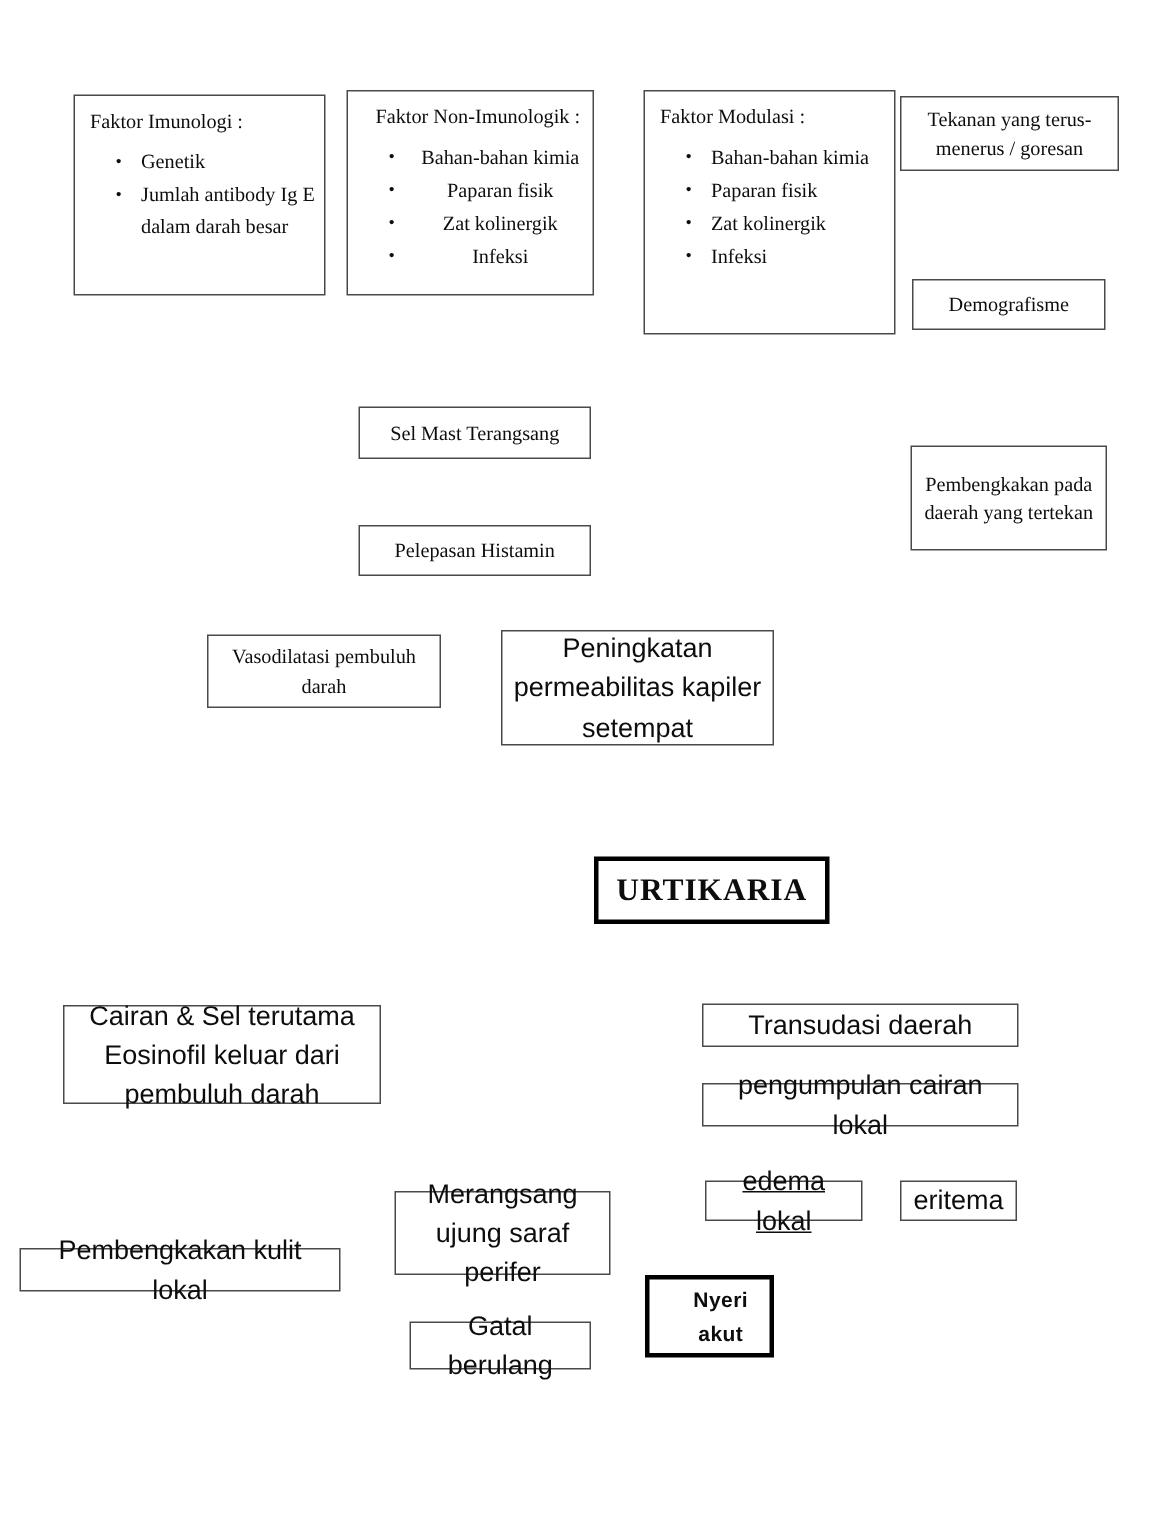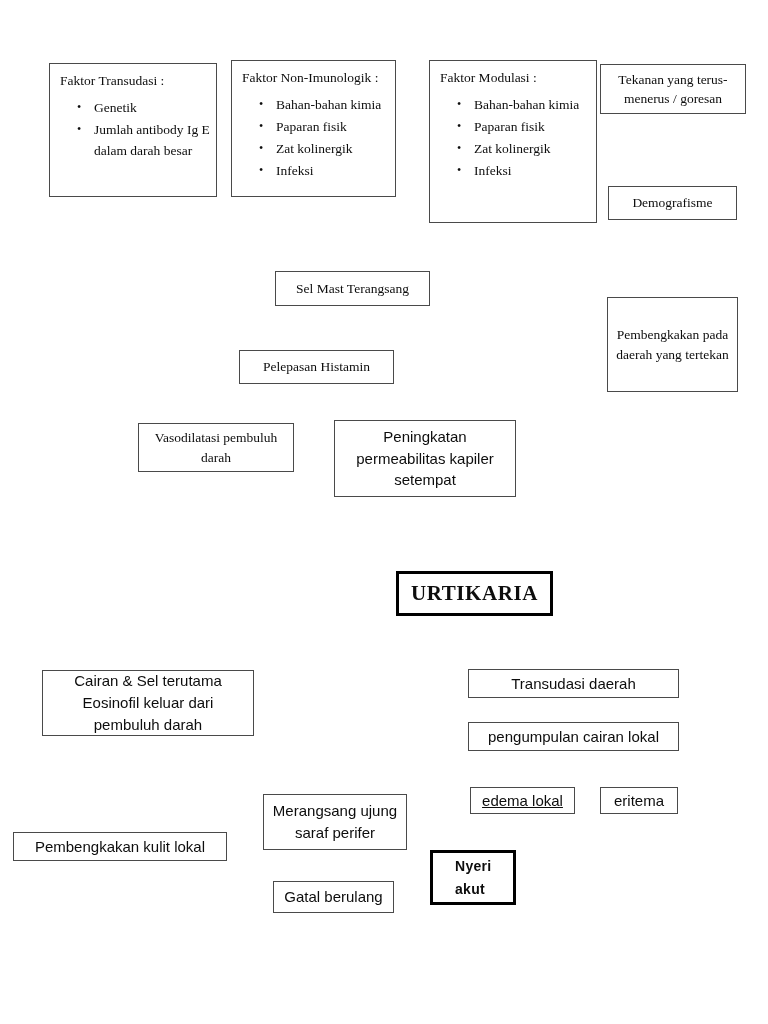--- a/index.html
+++ b/index.html
@@ -66,21 +66,21 @@
     top: 0;
     font-size: 12px;
     line-height: 1.55;
   }
   .plain-text {
     font-size: 13.5px;
     line-height: 1.42;
     padding: 3px 7px;
   }
   .sans .plain-text {
-    font-size: 15px;
+    font-size: 18px;
     line-height: 1.45;
   }
   
   .urtikaria {
     border: 3px solid #000000;
     font-weight: bold;
     letter-spacing: 0.6px;
   }
   .urtikaria .plain-text {
     font-size: 21px;
@@ -88,36 +88,37 @@
   
   .nyeri {
     border: 3px solid #000000;
     font-weight: bold;
   }
   .nyeri .plain-text {
     font-size: 14px;
     line-height: 1.6;
     padding-left: 22px;
     letter-spacing: 0.3px;
+    text-align: center;
   }
 </style>
 </head>
 <body>
 
 <div id="canvas">
 
   <div class="box serif factor-box" style="left:49px; top:63px; width:168px; height:134px;">
-    <div class="factor-title">Faktor Transudasi :</div>
+    <div class="factor-title">Faktor Imunologi :</div>
     <ul class="factor-list">
       <li><span class="bullet">•</span><span>Genetik</span></li>
       <li><span class="bullet">•</span><span>Jumlah antibody Ig E dalam darah besar</span></li>
     </ul>
   </div>
 
-  <div class="box serif factor-box" style="left:231px; top:60px; width:165px; height:137px;">
+  <div class="box serif factor-box" style="left:231px; top:60px; width:165px; height:137px;text-align:center;">
     <div class="factor-title">Faktor Non-Imunologik :</div>
     <ul class="factor-list">
       <li><span class="bullet">•</span><span>Bahan-bahan kimia</span></li>
       <li><span class="bullet">•</span><span>Paparan fisik</span></li>
       <li><span class="bullet">•</span><span>Zat kolinergik</span></li>
       <li><span class="bullet">•</span><span>Infeksi</span></li>
     </ul>
   </div>
 
   <div class="box serif factor-box" style="left:429px; top:60px; width:168px; height:163px;">
@@ -131,29 +132,29 @@
   </div>
 
   <div class="box serif center" style="left:608px; top:186px; width:129px; height:34px;">
     <div class="plain-text">Demografisme</div>
   </div>
 
   <div class="box serif center" style="left:600px; top:64px; width:146px; height:50px;">
     <div class="plain-text">Tekanan yang terus-menerus / goresan</div>
   </div>
 
-  <div class="box serif center" style="left:239px; top:271px; width:155px; height:35px;margin-left:36px;">
+  <div class="box serif center" style="left:239px; top:271px; width:155px; height:35px;">
     <div class="plain-text">Sel Mast Terangsang</div>
   </div>
 
   <div class="box serif center" style="left:239px; top:338px; width:155px; height:34px;margin-top:12px;">
     <div class="plain-text">Pelepasan Histamin</div>
   </div>
 
-  <div class="box serif center" style="left:607px; top:297px; width:131px; height:95px;">
+  <div class="box serif center" style="left:607px; top:297px; width:131px; height:70px;">
     <div class="plain-text">Pembengkakan pada daerah yang tertekan</div>
   </div>
 
   <div class="box serif center" style="left:138px; top:423px; width:156px; height:49px;">
     <div class="plain-text">Vasodilatasi pembuluh darah</div>
   </div>
 
   <div class="box sans center" style="left:334px; top:420px; width:182px; height:77px;">
     <div class="plain-text">Peningkatan permeabilitas kapiler setempat</div>
   </div>

